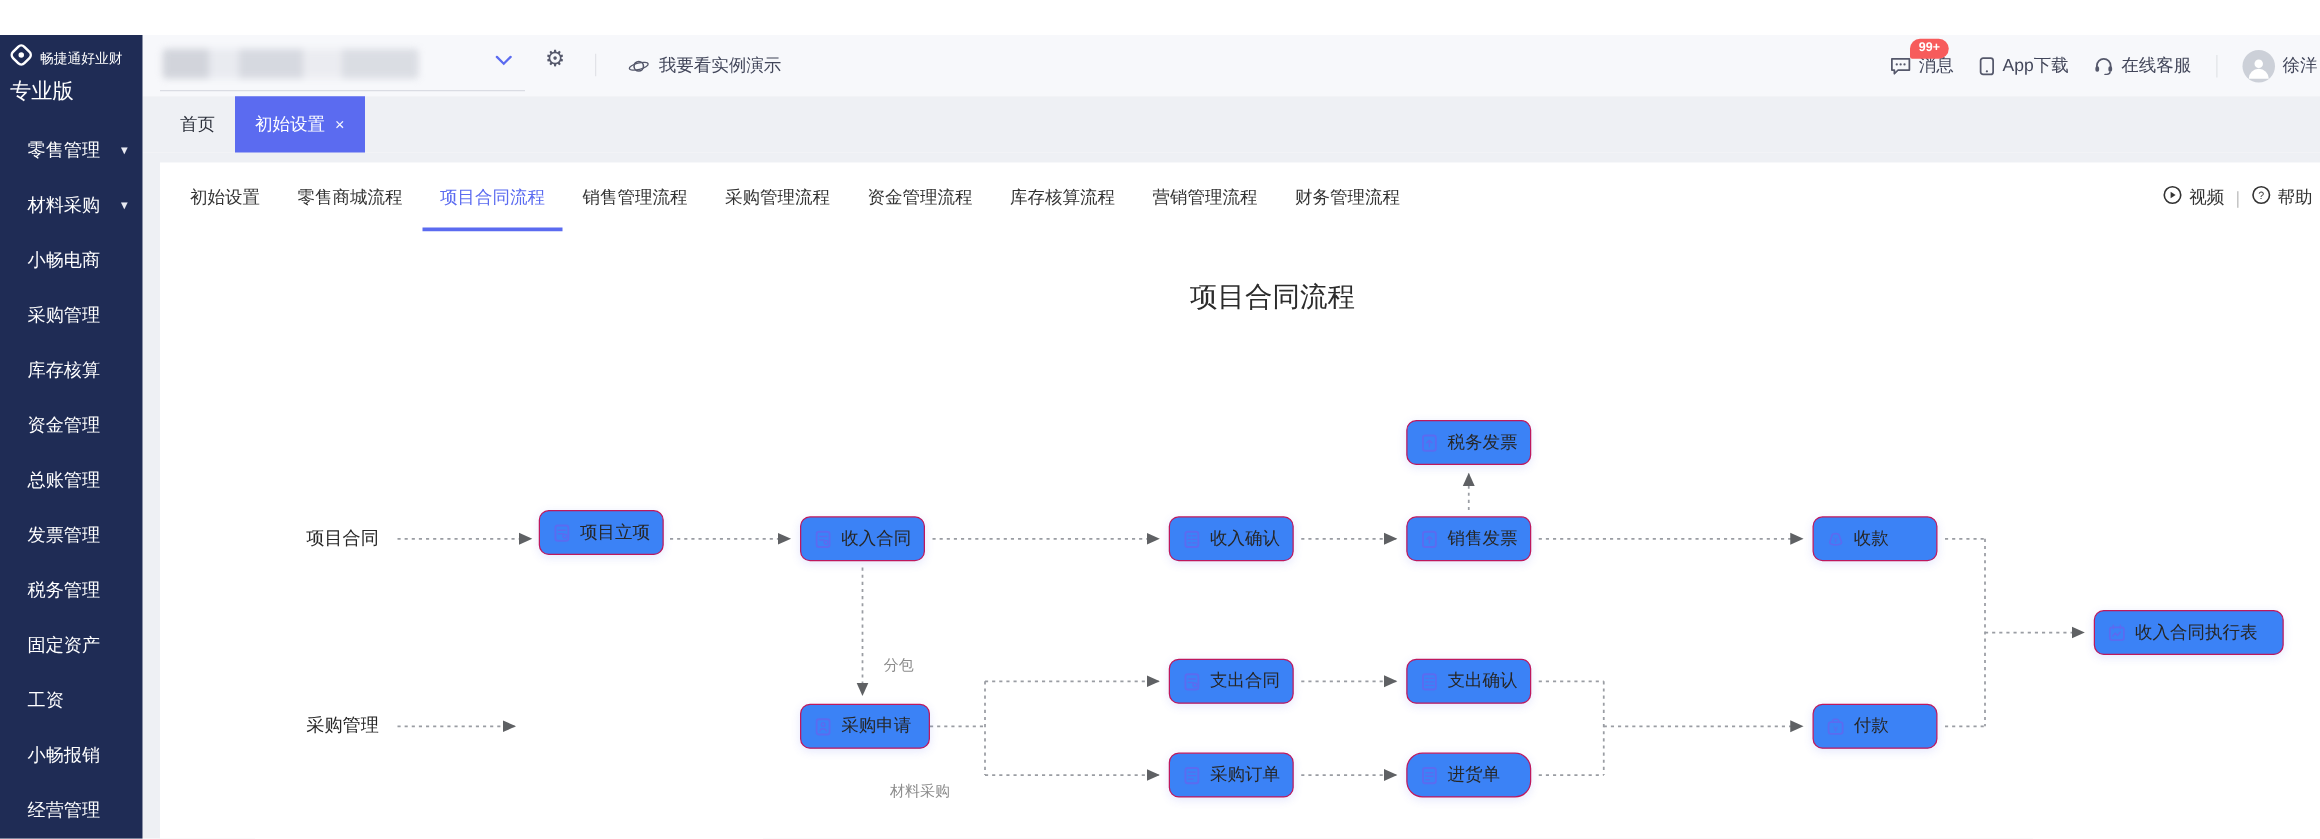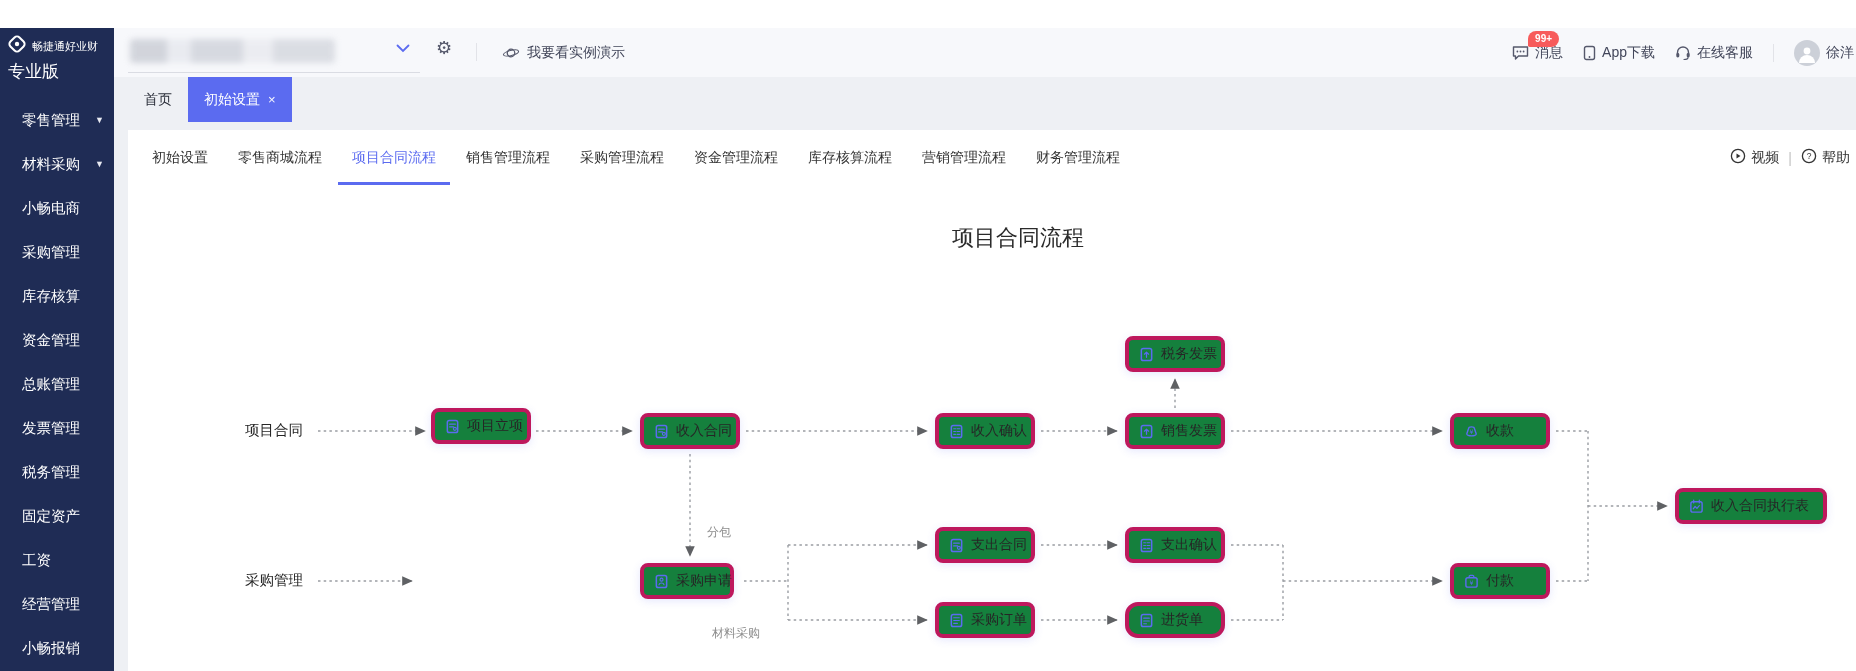--- a/index.html
+++ b/index.html
@@ -93,21 +93,21 @@
   .flow-abs { position:absolute; left:0; top:-55px; width:1728px; height:541px; }
   .flow-title {
     position:absolute; left:800px; top:93px; width:180px; text-align:center;
     font-size:22px; color:#2b2b2b;
   }
   .lane-label { position:absolute; font-size:14.5px; color:#262626; white-space:nowrap; }
   .edges { position:absolute; left:0; top:0; }
   .e { stroke:#9a9da3; stroke-width:1.4; stroke-dasharray:2.5 3.2; fill:none; }
   .node {
     position:absolute; height:36px; display:flex; align-items:center; gap:7px;
-    padding:12px 10px; background:#15803d; border:4px solid #be185d; border-radius:8px;
+    padding:12px 10px; background:#3b82f6; border:1px solid #be185d; border-radius:8px;
     box-shadow:0 2px 8px rgba(91,107,240,.16); font-size:14px; color:#262626;
     white-space:nowrap; cursor:pointer;
   }
   .node svg { flex:0 0 auto; }
   .branch-label { position:absolute; font-size:12px; color:#8c8c8c; white-space:nowrap; }
 </style>
 </head>
 <body>
 
 <div class="app">
@@ -155,24 +155,24 @@
       <div class="side-item">
           <span>税务管理</span>
         </div>
       <div class="side-item">
           <span>固定资产</span>
         </div>
       <div class="side-item">
           <span>工资</span>
         </div>
       <div class="side-item">
+          <span>小畅报销</span>
+        </div>
+      <div class="side-item">
           <span>经营管理</span>
-        </div>
-      <div class="side-item">
-          <span>小畅报销</span>
         </div>
     </div>
   </div>
 
   <div class="topbar">
     <div class="censored"></div>
     <div class="search-underline"></div>
     <span class="tb-icon chevron-down">
       <svg width="14" height="9" viewBox="0 0 14 9">
           <polyline points="1.5,1.5 7,7 12.5,1.5" fill="none" stroke="#5b6bf0" stroke-width="1.8" stroke-linecap="round"></polyline>
@@ -363,21 +363,21 @@
             <span>收款</span>
           </div>
           <div class="node" style="left:1547px; top:358px; width:152px;">
             <svg width="15" height="15" viewBox="0 0 16 16">
                 <rect x="2" y="3" width="12" height="11" rx="2" fill="none" stroke="#5b6bf0" stroke-width="1.5"></rect>
                 <path d="M5 1.2v3M11 1.2v3" stroke="#5b6bf0" stroke-width="1.3" stroke-linecap="round"></path>
                 <path d="M4.5 10.5l2-2.5 2 2 2.5-3" fill="none" stroke="#5b6bf0" stroke-width="1.3" stroke-linecap="round" stroke-linejoin="round"></path>
               </svg>
             <span>收入合同执行表</span>
           </div>
-          <div class="node" style="left:512px; top:433px; width:94px;">
+          <div class="node" style="left:512px; top:433px; width:104px;">
             <svg width="15" height="15" viewBox="0 0 16 16">
                 <rect x="2.5" y="1.5" width="11" height="13" rx="2" fill="none" stroke="#5b6bf0" stroke-width="1.6"></rect>
                 <circle cx="8" cy="6" r="1.6" fill="none" stroke="#5b6bf0" stroke-width="1.2"></circle>
                 <path d="M5.3 11.5c.5-2.6 4.9-2.6 5.4 0" fill="none" stroke="#5b6bf0" stroke-width="1.2" stroke-linecap="round"></path>
               </svg>
             <span>采购申请</span>
           </div>
           <div class="node" style="left:807px; top:397px; width:100px;">
             <svg width="15" height="15" viewBox="0 0 16 16">
                 <rect x="2.5" y="1.5" width="11" height="13" rx="2" fill="none" stroke="#5b6bf0" stroke-width="1.6"></rect>

